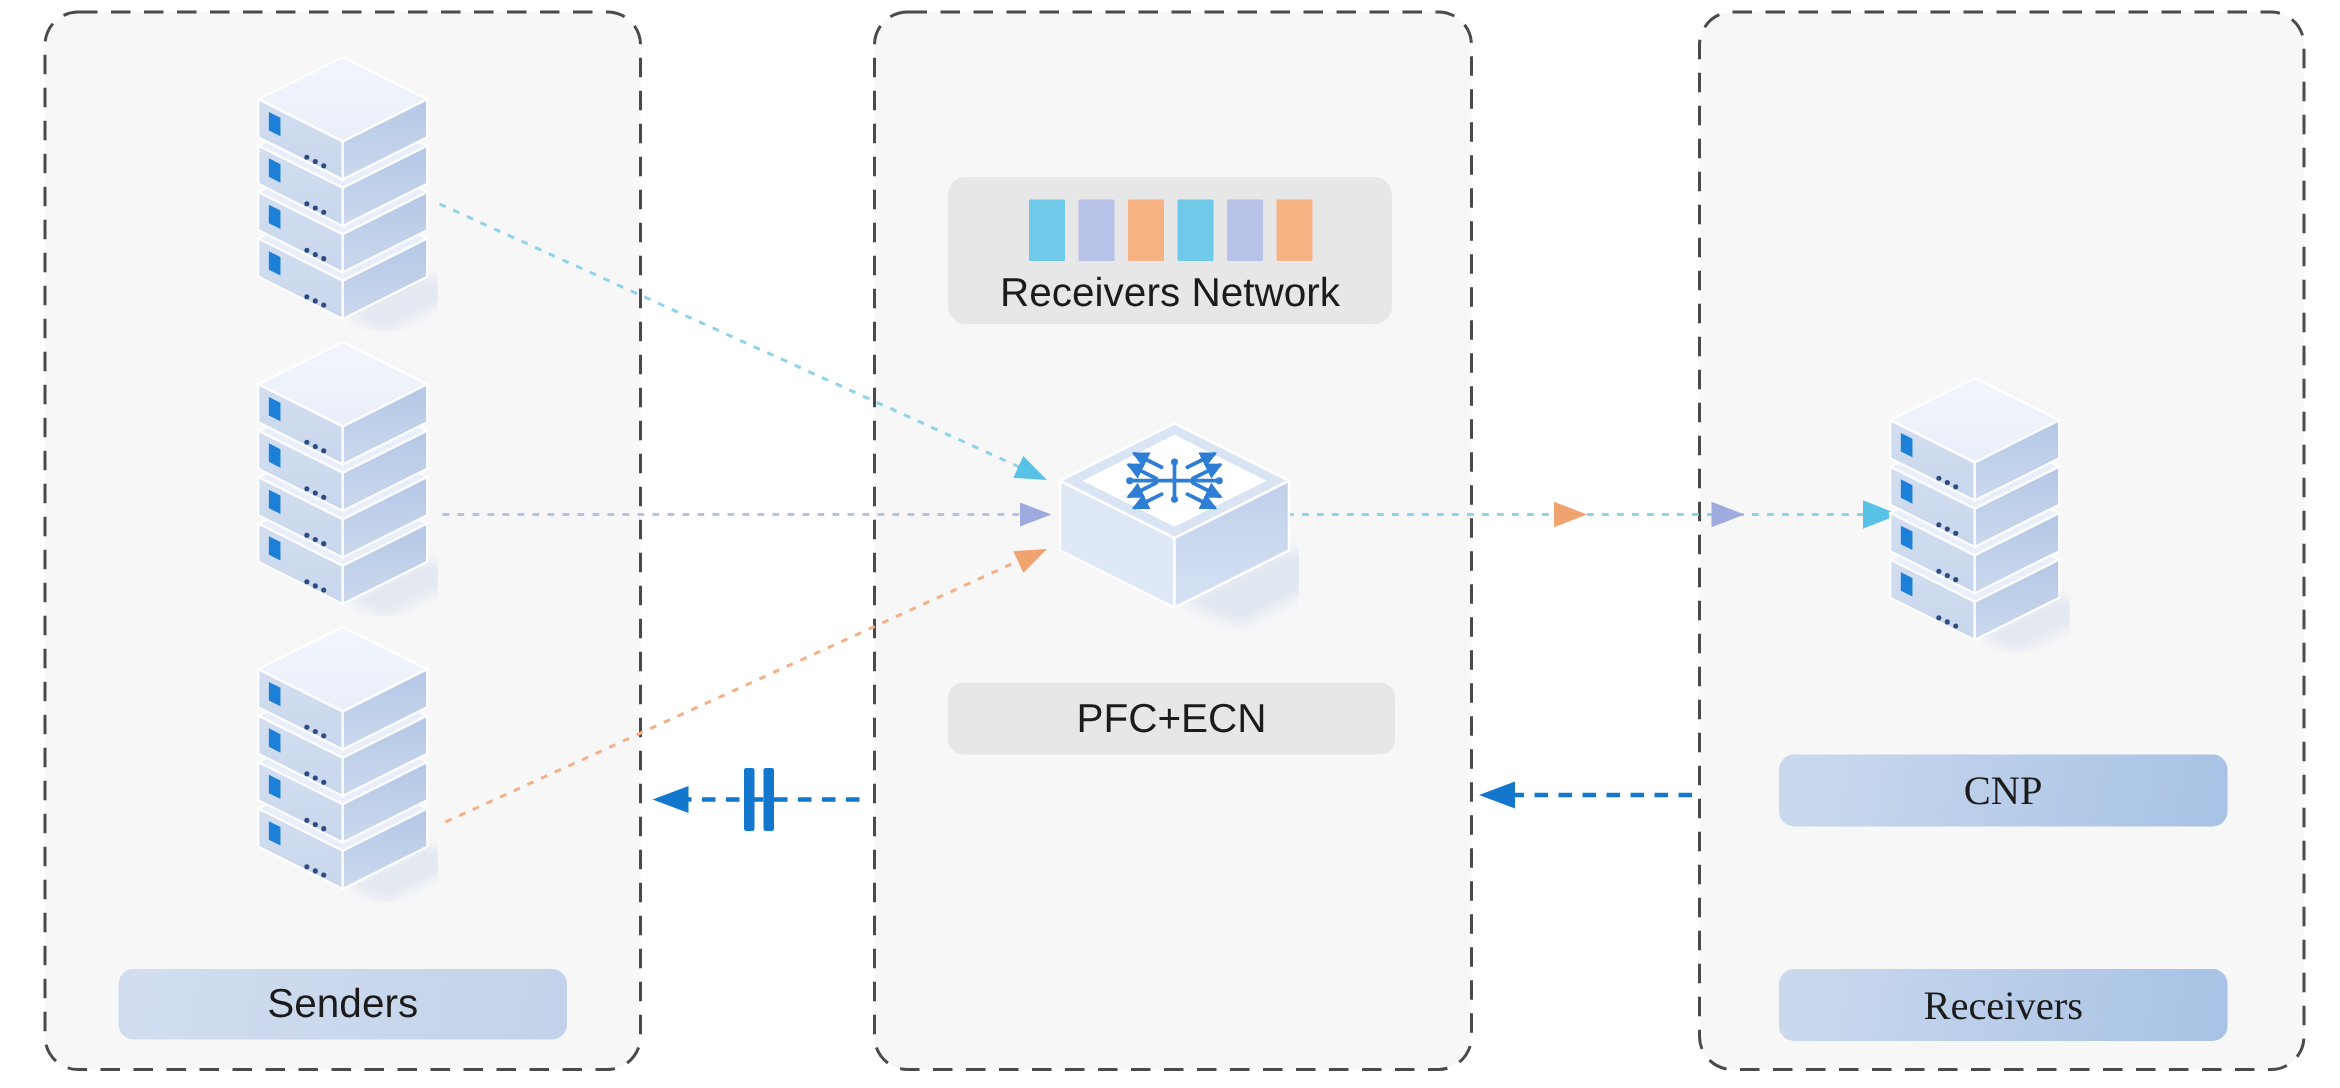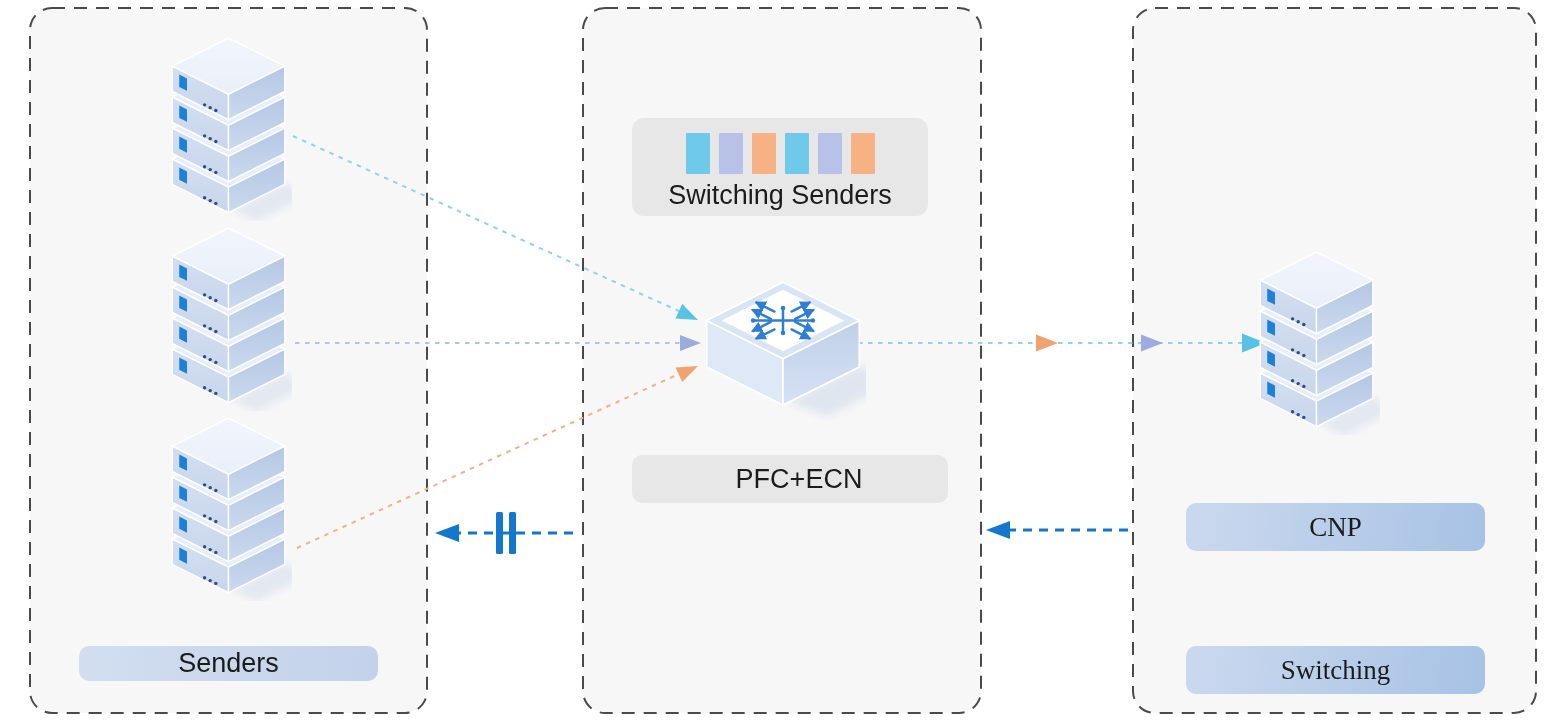--- a/index.html
+++ b/index.html
@@ -21,22 +21,22 @@
   .blue-box-light{background:linear-gradient(100deg,#d2def0,var(--senders-box-end));}
   .gray-box{background:var(--gray-box-bg);}
   #switching-box{
     position:absolute;left:632px;top:118px;width:296px;height:98px;z-index:2;
     background:var(--gray-box-bg);border-radius:12px;
     display:flex;flex-direction:column;align-items:center;justify-content:flex-start;
   }
   #switch-queue{display:flex;gap:9px;margin-top:15px;height:41px;}
   .qbar{width:24px;height:41px;border-radius:1px;}
   #switching-box .box-label{font-size:27px;margin-top:6px;}
-  #pfc-ecn-box{left:632px;top:455px;width:298px;height:48px;padding-left:18px;}
-  #senders-box{left:79px;top:646px;width:299px;height:35px;}
+  #pfc-ecn-box{left:632px;top:455px;width:298px;height:48px;}
+  #senders-box{left:79px;top:646px;width:299px;height:47px;}
   #cnp-box{left:1186px;top:503px;width:299px;height:48px;}
   #receivers-box{left:1186px;top:646px;width:299px;height:48px;}
   .flow-line{fill:none;stroke-width:2;stroke-dasharray:4.5 5.5;}
   .line-cyan{stroke:var(--flow-cyan-line);}
   .line-lavender{stroke:var(--flow-lavender-line);}
   .line-orange{stroke:var(--flow-orange-line);}
   .head-cyan{fill:var(--flow-cyan-head);}
   .head-lavender{fill:var(--flow-lavender-head);}
   .head-orange{fill:var(--flow-orange-head);}
   .blue-line{fill:none;stroke:var(--notification-blue);stroke-width:3;stroke-dasharray:9 7;}
@@ -195,22 +195,22 @@
 
 <div id="switching-box">
   <div id="switch-queue">
       <div class="qbar" style="background: rgb(111, 201, 232);"></div>
       <div class="qbar" style="background: rgb(184, 194, 232);"></div>
       <div class="qbar" style="background: rgb(247, 178, 132);"></div>
       <div class="qbar" style="background: rgb(111, 201, 232);"></div>
       <div class="qbar" style="background: rgb(184, 194, 232);"></div>
       <div class="qbar" style="background: rgb(247, 178, 132);"></div>
     </div>
-  <div class="box-label">Switching Senders</div>
+  <div class="box-label">Receivers Network</div>
 </div>
 
 <div id="pfc-ecn-box" class="panel-label-box gray-box">PFC+ECN</div>
 
 <div id="senders-box" class="panel-label-box blue-box-light">Senders</div>
 
 <div id="cnp-box" class="panel-label-box blue-box">CNP</div>
 
-<div id="receivers-box" class="panel-label-box blue-box">Switching</div>
+<div id="receivers-box" class="panel-label-box blue-box">Receivers</div>
 
 </body></html>

